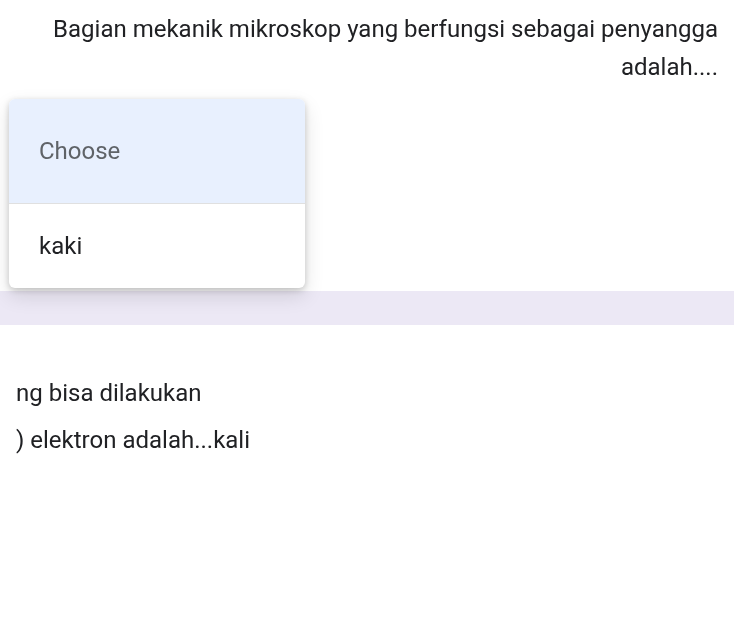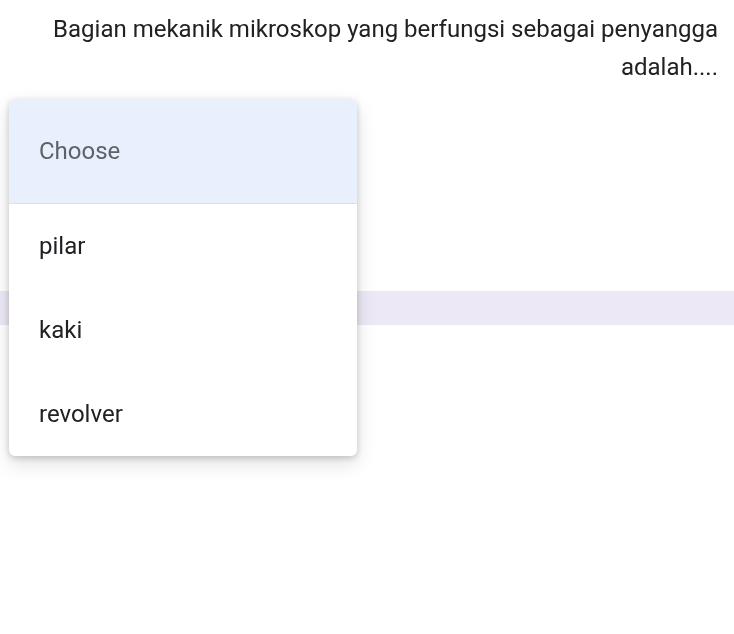--- a/index.html
+++ b/index.html
@@ -31,21 +31,21 @@
       top: 370px;
       left: 16px;
       font-size: 24px;
       color: #202124;
       line-height: 1.95;
     }
     .dropdown {
       position: absolute;
       top: 99px;
       left: 9px;
-      width: 348px;
+      width: 296px;
       background: #ffffff;
       border-radius: 6px;
       box-shadow: 0 2px 6px rgba(0,0,0,0.18), 0 8px 20px rgba(0,0,0,0.12);
       overflow: hidden;
     }
     .dropdown-placeholder {
       background: #e8f0fe;
       padding: 38px 30px;
       font-size: 24px;
       color: #5f6368;
@@ -65,16 +65,14 @@
 
 <div class="divider-band"></div>
 
 <div class="question-text-2">
   <span>ng bisa dilakukan</span><br>
   <span>) elektron adalah...kali</span>
 </div>
 
 <div class="dropdown">
   <div class="dropdown-placeholder">Choose</div>
-  <div class="dropdown-option">pilar</div>
   <div class="dropdown-option">kaki</div>
-  <div class="dropdown-option">revolver</div>
 </div>
 
 </body></html>

